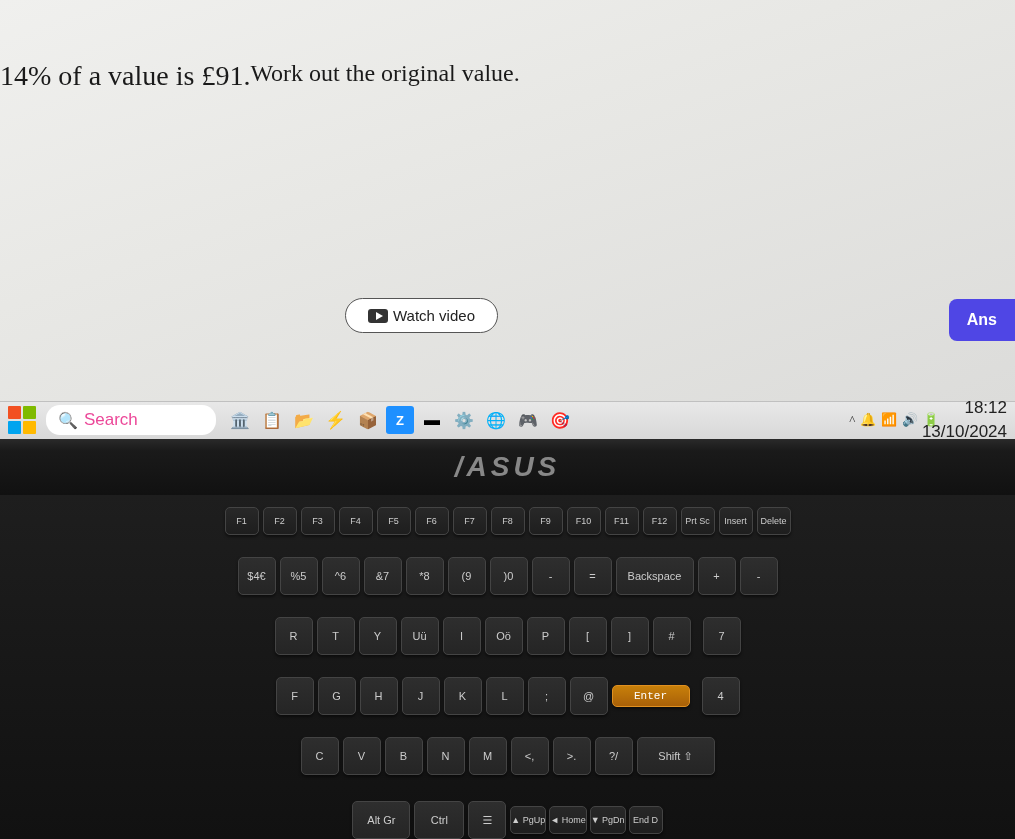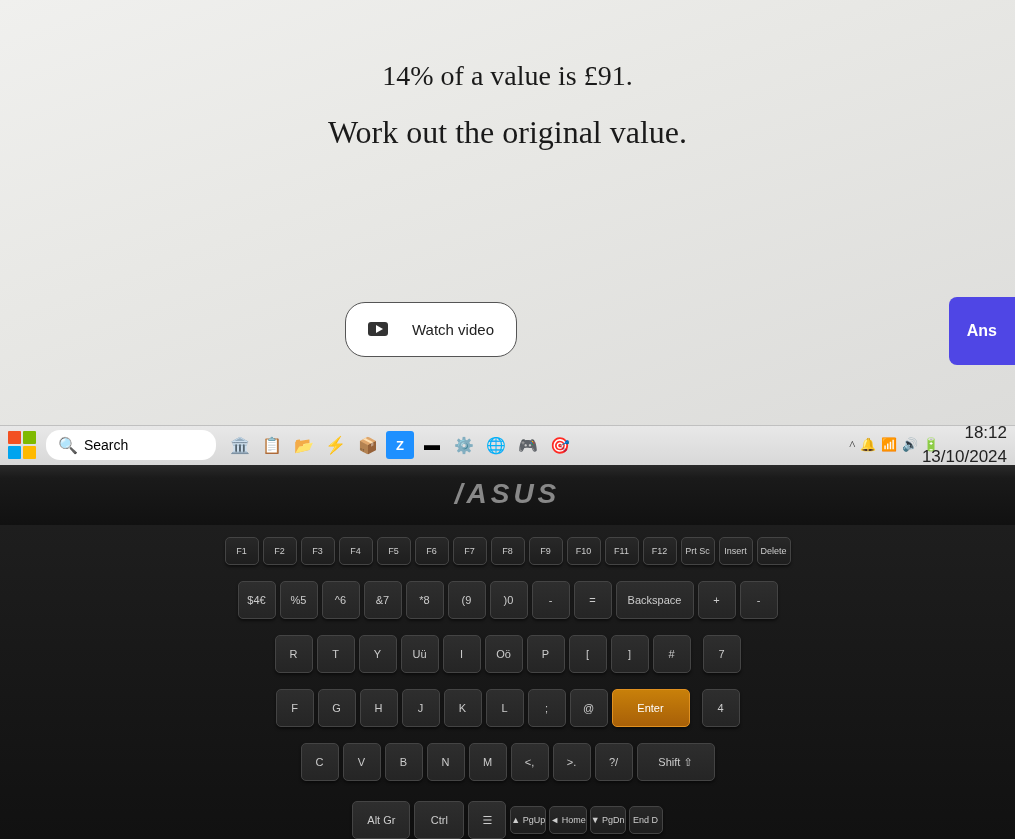--- a/index.html
+++ b/index.html
@@ -12,51 +12,51 @@
       position: relative;
     }
 
     
     .screen-area {
       width: 100%;
       height: 460px;
       background: linear-gradient(160deg, #f0f0ee 0%, #e8e8e5 40%, #dcdcda 100%);
       position: relative;
       display: flex;
-      flex-direction: column;
-      align-items: center;
+      flex-direction: row;
+      align-items: flex-start;
       justify-content: flex-start;
       padding-top: 60px;
     }
 
     .question-text {
       font-size: 28px;
       color: #1a1a1a;
       font-weight: 400;
       text-align: center;
       margin-bottom: 22px;
       font-family: Georgia, serif;
     }
 
     .question-sub {
-      font-size: 32px;
+      font-size: 24px;
       color: #1a1a1a;
       font-weight: 400;
       text-align: center;
       margin-bottom: 60px;
       font-family: Georgia, serif;
     }
 
     .watch-video-btn {
       display: inline-flex;
       align-items: center;
-      gap: 24px;
+      gap: 5px;
       border: 1.5px solid #555;
       border-radius: 20px;
-      padding: 18px 22px;
+      padding: 8px 22px;
       background: #fff;
       font-size: 15px;
       color: #222;
       cursor: pointer;
       font-family: Arial, sans-serif;
       font-weight: 500;
       position: absolute;
       bottom: 68px;
       left: 345px;
     }
@@ -81,21 +81,21 @@
     }
 
     .ans-btn {
       position: absolute;
       right: 0;
       bottom: 60px;
       background: #4f46e5;
       color: white;
       font-size: 16px;
       font-weight: bold;
-      padding: 25px 18px;
+      padding: 12px 18px;
       border-radius: 8px 0 0 8px;
       font-family: Arial, sans-serif;
     }
 
     
     .taskbar {
       width: 100%;
       height: 44px;
       background: linear-gradient(to bottom, #e8e8e8, #d8d8d8);
       display: flex;
@@ -129,22 +129,22 @@
       align-items: center;
       background: white;
       border-radius: 14px;
       padding: 4px 12px;
       gap: 6px;
       height: 30px;
       width: 170px;
     }
 
     .taskbar-search-text {
-      font-size: 14px;
-      color: #000000;
+      font-size: 17px;
+      color: #ec4899;
       font-family: Arial, sans-serif;
     }
 
     .taskbar-icons {
       display: flex;
       align-items: center;
       gap: 4px;
       margin-left: 4px;
     }
 
@@ -211,21 +211,21 @@
 
     
     .keyboard-area {
       width: 100%;
       background: linear-gradient(to bottom, #1e1e1e, #111);
       flex: 1;
       padding: 12px 0 0 0;
       display: flex;
       flex-direction: column;
       align-items: center;
-      gap: 16px;
+      gap: 22px;
     }
 
     .key-row {
       display: flex;
       gap: 4px;
       align-items: center;
     }
 
     .key {
       height: 38px;
@@ -245,21 +245,22 @@
     }
 
     .key-wide { min-width: 58px; }
     .key-wider { min-width: 78px; }
 
     .key-enter {
       background: linear-gradient(to bottom, #c8800a, #a86008);
       border-color: #e09020;
       color: #fff;
       min-width: 78px;
-      height: 38px;
+      height: 22px;
+      font-family: Liberation Mono, monospace;
     }
 
     .key-fn {
       height: 28px;
       min-width: 34px;
       font-size: 9px;
       background: linear-gradient(to bottom, #282828, #1e1e1e);
     }
 
     .laptop-container {

